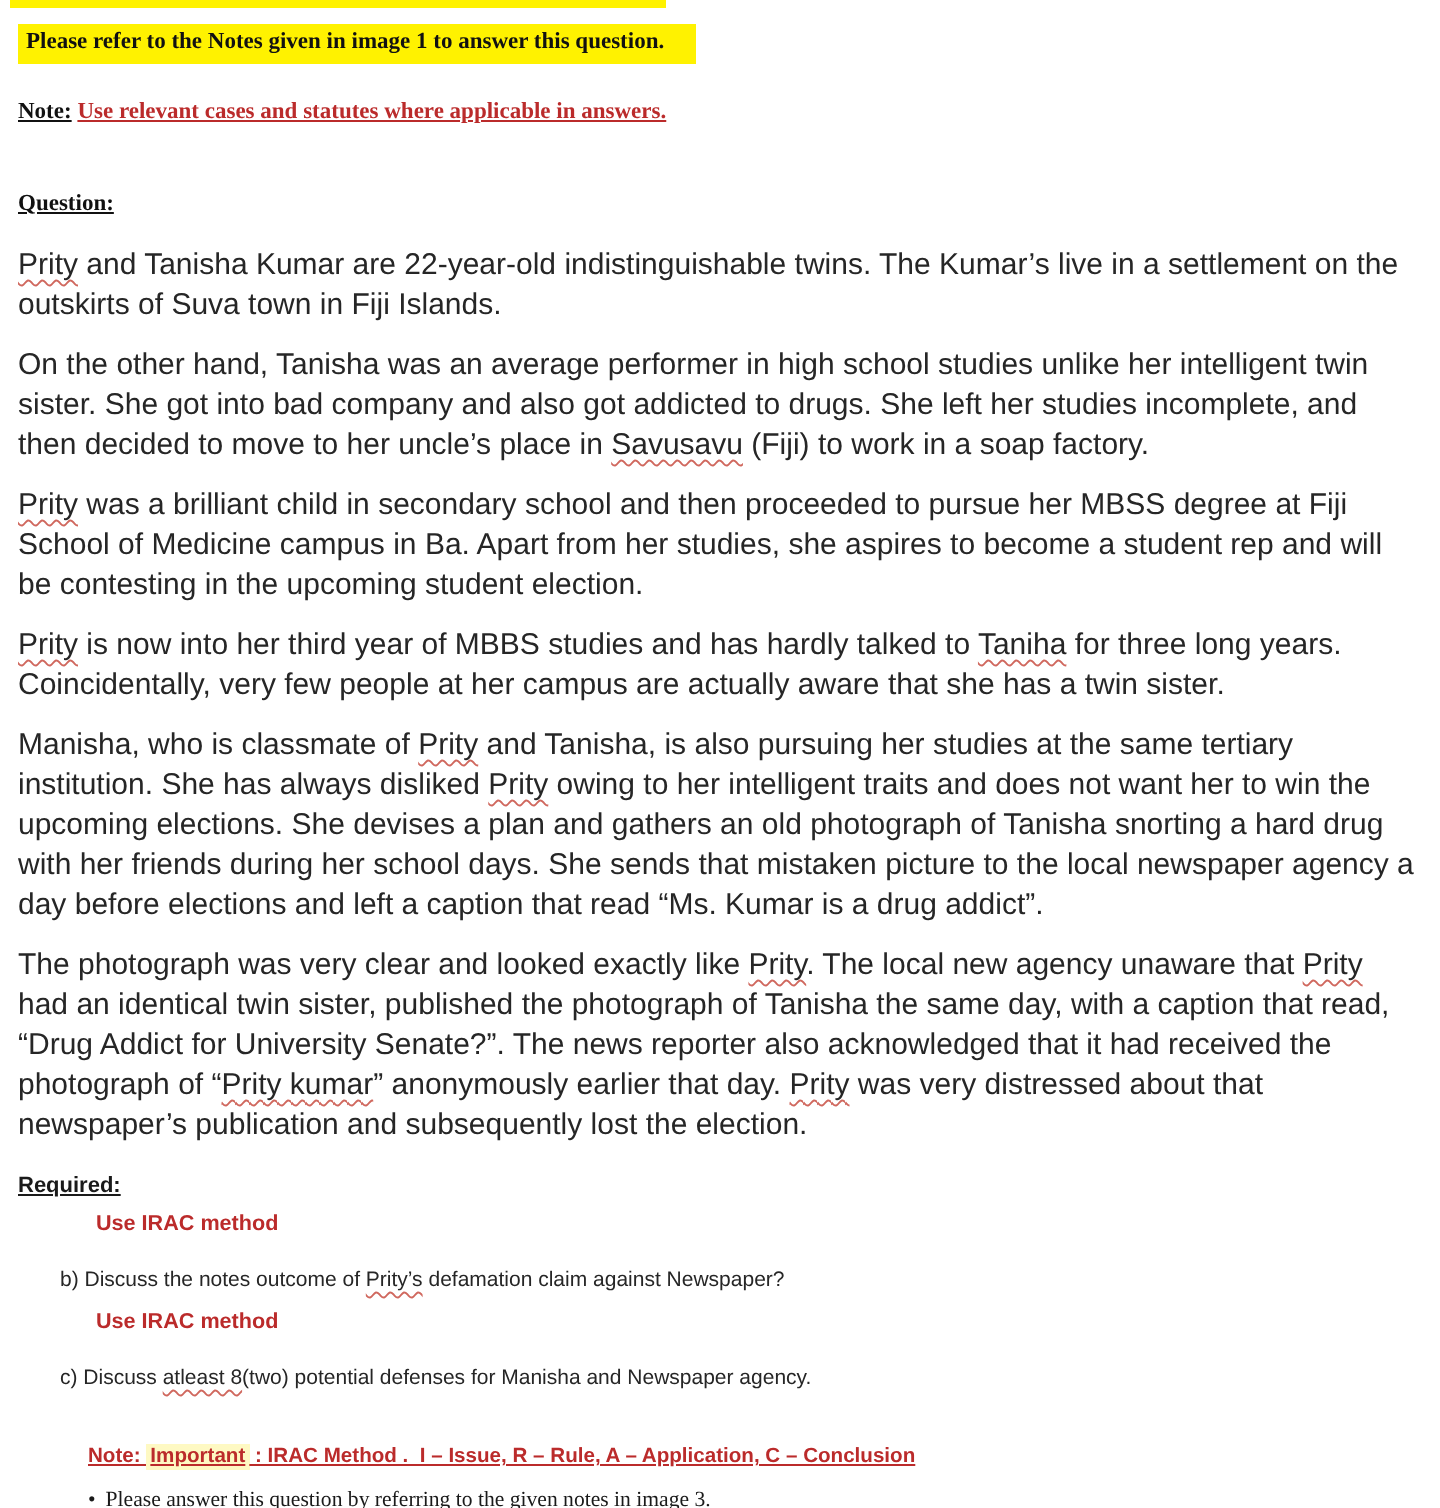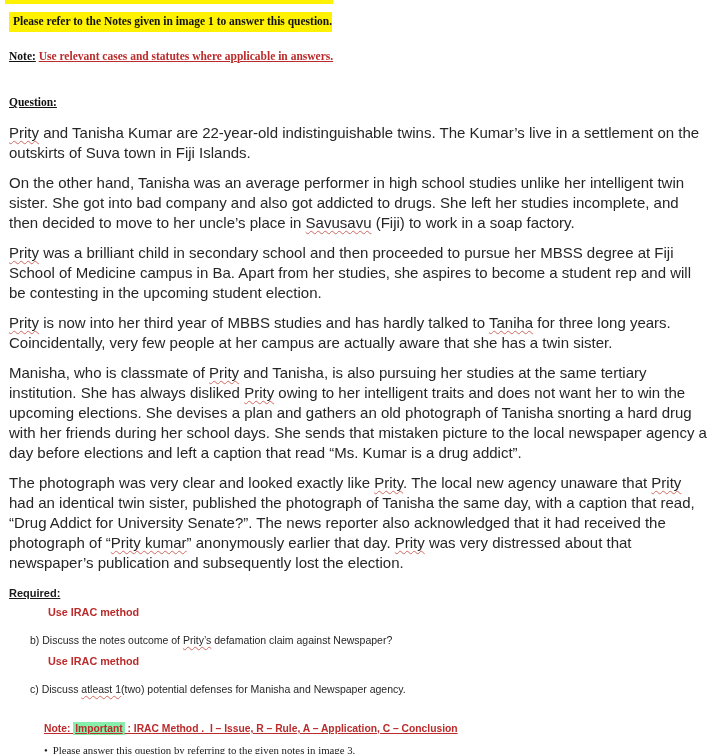--- a/index.html
+++ b/index.html
@@ -16,31 +16,31 @@
   .top-sliver {
     position:absolute; top:0; left:5px;
     width:328px; height:4px;
     background:#fff200;
   }
   .serif { font-family:"Liberation Serif", serif; }
   .b { font-weight:bold; }
   .u { text-decoration:underline; }
   .red { color:#bb2b2b; }
   .black { color:#111111; }
-  .hl { background:#86efac; }
+  .hl { background:#fef9c3; }
 
   .title-line { margin-top:3px; }
   .title-text {
     display:inline-block;
     font-family:"Liberation Serif", serif;
     font-weight:bold;
     font-size:11.5px;
     color:#111111;
     background:#fff200;
-    padding:3px 0 4px 4px;
+    padding:3px 16px 4px 4px;
     line-height:13px;
   }
   .header-note { margin-top:17px; font-size:11.5px; line-height:14px; }
   .question-line { margin-top:32px; font-size:11.5px; line-height:14px; }
 
   .body-copy p {
     font-size:15px;
     line-height:20px;
     margin:0 0 10px 0;
     max-width:701px;
@@ -128,21 +128,21 @@
   </div>
 
   <div class="required-label">Required:</div>
 
   <div>
     <div class="irac-note">Use IRAC method</div>
 
     <div class="req-item"><span>b) Discuss the notes outcome of </span><span class="sq">Prity’s</span><span> defamation claim against Newspaper?</span></div>
     <div class="irac-note">Use IRAC method</div>
 
-    <div class="req-item"><span>c) Discuss </span><span class="sq">atleast 1</span><span>(two) potential defenses for Manisha and Newspaper agency.</span></div>
+    <div class="req-item"><span>c) Discuss </span><span class="sq">atleast 8</span><span>(two) potential defenses for Manisha and Newspaper agency.</span></div>
   </div>
 
   <div class="footer-note"><span>Note: </span><span class="hl">Important</span><span> : IRAC Method .&nbsp; I – Issue, R – Rule, A – Application, C – Conclusion</span></div>
 
   <div class="bullet-list">
     <div class="bullet-row">
       <span class="dot">•</span><span class="txt">Please answer this question by referring to the given notes in image 3.</span>
     </div>
     <div class="bullet-row">
       <span class="dot">•</span><span class="txt">Don’t copy from any website.</span>

